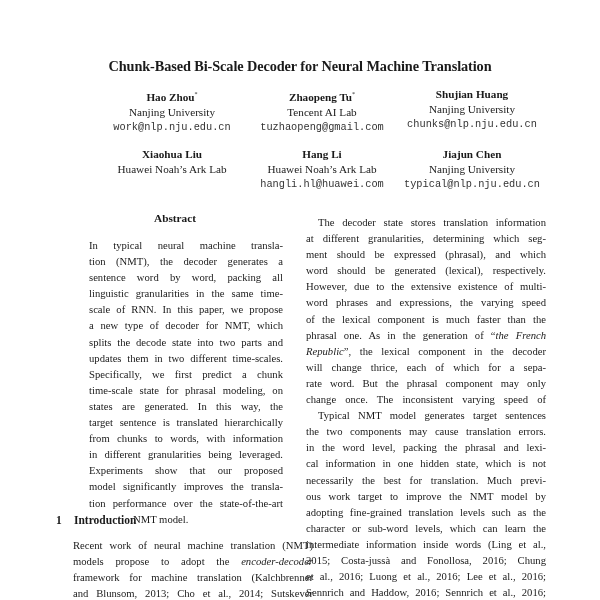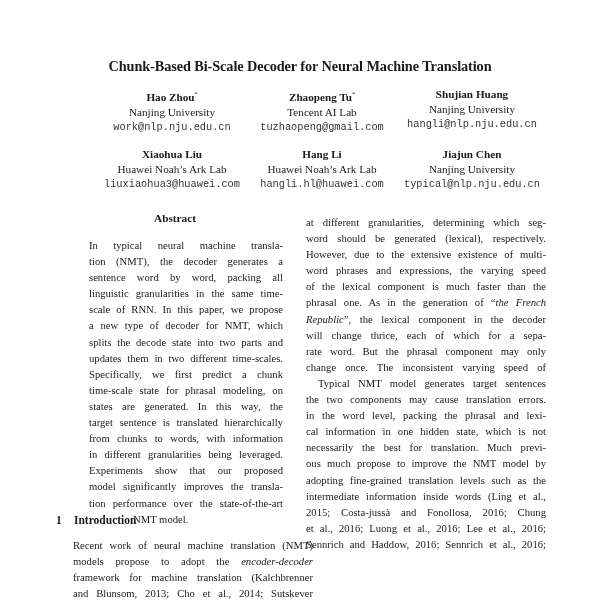--- a/index.html
+++ b/index.html
@@ -53,27 +53,26 @@
     <div class="email">work@nlp.nju.edu.cn</div>
   </div>
   <div class="author" style="left:222px; top:87px;">
     <div class="name"><span>Zhaopeng Tu</span><sup>*</sup></div>
     <div class="aff">Tencent AI Lab</div>
     <div class="email">tuzhaopeng@gmail.com</div>
   </div>
   <div class="author" style="left:372px; top:87px;">
     <div class="name">Shujian Huang</div>
     <div class="aff">Nanjing University</div>
-    <div class="email">hangli@nlp.nju.edu.cn</div>
+    <div class="email">chunks@nlp.nju.edu.cn</div>
   </div>
 
   <div class="author" style="left:72px; top:147px;">
     <div class="name">Xiaohua Liu</div>
     <div class="aff">Huawei Noah’s Ark Lab</div>
-    <div class="email">liuxiaohua3@huawei.com</div>
   </div>
   <div class="author" style="left:222px; top:147px;">
     <div class="name">Hang Li</div>
     <div class="aff">Huawei Noah’s Ark Lab</div>
     <div class="email">hangli.hl@huawei.com</div>
   </div>
   <div class="author" style="left:372px; top:147px;">
     <div class="name">Jiajun Chen</div>
     <div class="aff">Nanjing University</div>
     <div class="email">typical@nlp.nju.edu.cn</div>
@@ -106,38 +105,41 @@
   </div>
   <div class="col" style="left:73px; top:538px; width:240px;">
     <span class="line">Recent work of neural machine translation (NMT)</span>
     <span class="line"><span>models propose to adopt the </span><i>encoder-decoder</i></span>
     <span class="line">framework for machine translation (Kalchbrenner</span>
     <span class="line">and Blunsom, 2013; Cho et al., 2014; Sutskever</span>
 
   </div>
 
   <div class="col" style="left:306px; top:215px; width:240px;">
+    <span class="line indent">The decoder state stores translation information</span>
     <span class="line">at different granularities, determining which seg-</span>
+    <span class="line">ment should be expressed (phrasal), and which</span>
     <span class="line">word should be generated (lexical), respectively.</span>
     <span class="line">However, due to the extensive existence of multi-</span>
     <span class="line">word phrases and expressions, the varying speed</span>
     <span class="line">of the lexical component is much faster than the</span>
     <span class="line"><span>phrasal one.  As in the generation of “</span><i>the French</i></span>
     <span class="line"><i>Republic</i><span>”, the lexical component in the decoder</span></span>
     <span class="line">will change thrice, each of which for a sepa-</span>
     <span class="line">rate word.  But the phrasal component may only</span>
     <span class="line">change once.  The inconsistent varying speed of</span>
     <span class="line indent">Typical NMT model generates target sentences</span>
 
     <span class="line">the two components may cause translation errors.</span>
     <span class="line">in the word level, packing the phrasal and lexi-</span>
     <span class="line">cal information in one hidden state, which is not</span>
     <span class="line">necessarily the best for translation.  Much previ-</span>
-    <span class="line">ous much propose to improve the NMT model by</span>
+    <span class="line">ous work target to improve the NMT model by</span>
     <span class="line">adopting fine-grained translation levels such as the</span>
+    <span class="line">character or sub-word levels, which can learn the</span>
     <span class="line">intermediate information inside words (Ling et al.,</span>
     <span class="line">2015; Costa-jussà and Fonollosa, 2016; Chung</span>
     <span class="line">et al., 2016; Luong et al., 2016; Lee et al., 2016;</span>
     <span class="line">Sennrich and Haddow, 2016; Sennrich et al., 2016;</span>
 
   </div>
 
 </div>
 
 </body></html>

